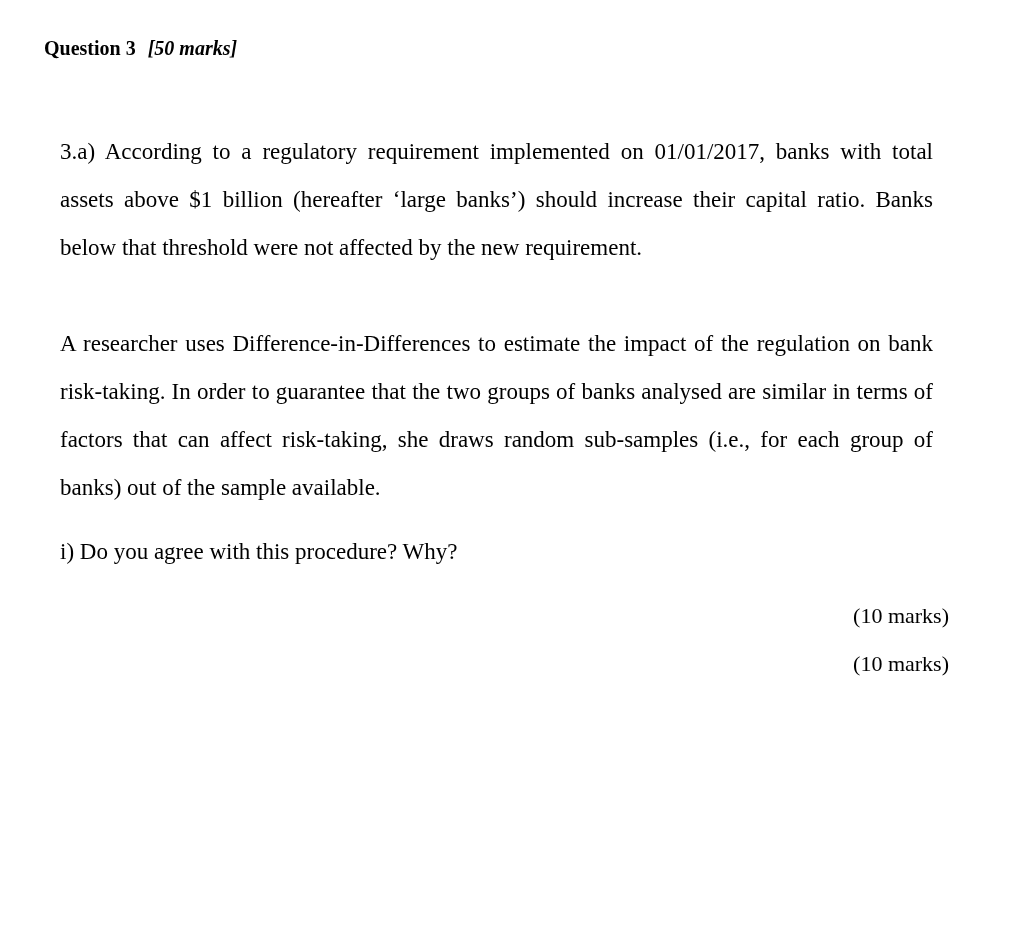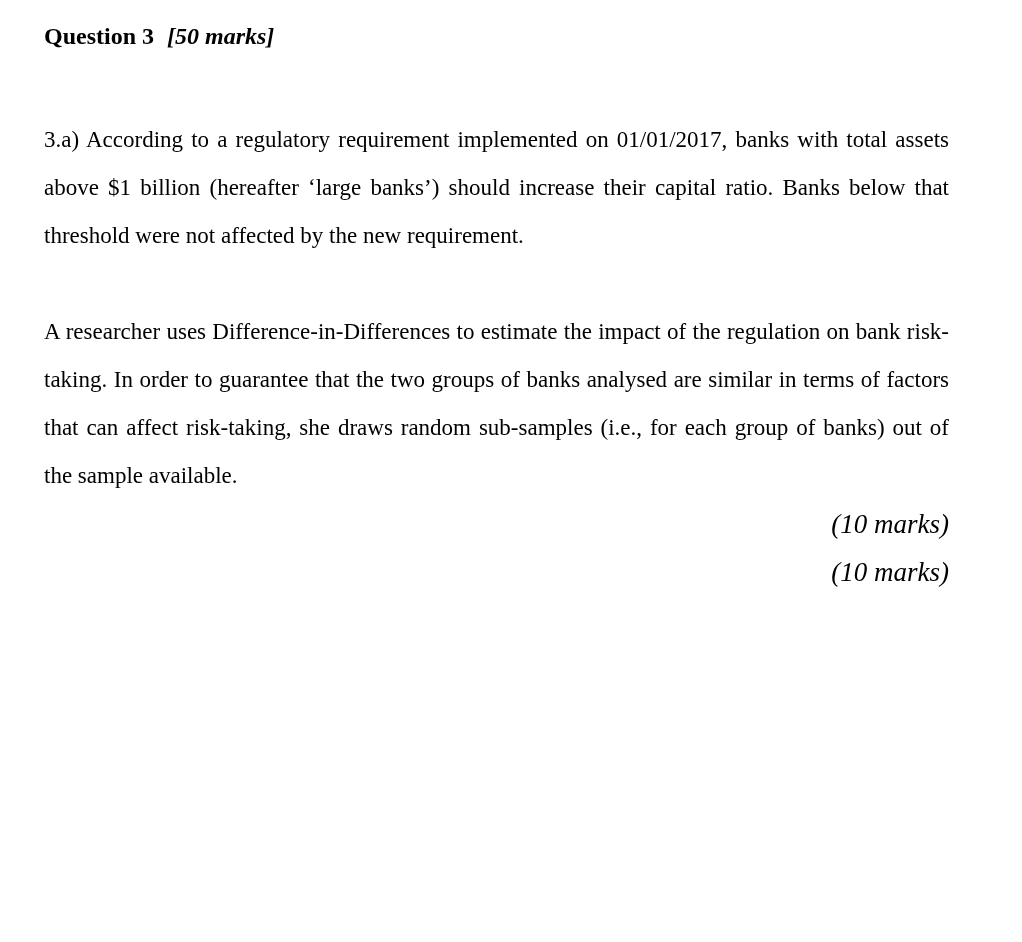--- a/index.html
+++ b/index.html
@@ -14,67 +14,67 @@
   .page {
     position: relative;
     width: 1022px;
     height: 942px;
     background: #ffffff;
     box-sizing: border-box;
     padding: 18px 73px 0 44px;
     overflow: hidden;
   }
   .heading {
-    font-size: 24px;
+    font-size: 20px;
     line-height: 36px;
     font-weight: bold;
-    margin: 0 0 62px 0;
+    margin: 12px 0 62px 0;
   }
   .heading .title {
     font-style: normal;
     margin-right: 7px;
   }
   .heading .marks-tag {
     font-style: italic;
   }
   .para {
     font-size: 23px;
     line-height: 48px;
-    margin: 0;
+    margin: 16px;
     text-align: justify;
     text-justify: inter-word;
     hyphens: none;
   }
   .gap-after {
     margin-bottom: 48px;
   }
   .single-line {
     text-align: left;
   }
   .marks-line {
-    font-size: 27px;
+    font-size: 22px;
     line-height: 48px;
     margin: 0;
     text-align: right;
-    font-style: italic;
   }
 </style>
 </head>
 <body>
 
 <div class="page">
 
   <h1 class="heading">
     <span class="title">Question 3</span>
     <span class="marks-tag">[50 marks]</span>
   </h1>
 
   <p class="para gap-after">3.a) According to a regulatory requirement implemented on 01/01/2017, banks with total assets above $1 billion (hereafter ‘large banks’) should increase their capital ratio. Banks below that threshold were not affected by the new requirement.</p>
 
   <p class="para">A researcher uses Difference-in-Differences to estimate the impact of the regulation on bank risk-taking. In order to guarantee that the two groups of banks analysed are similar in terms of factors that can affect risk-taking, she draws random sub-samples (i.e., for each group of banks) out of the sample available.</p>
 
+  <p class="para single-line">i) Do you agree with this procedure? Why?</p>
 
   <p class="marks-line gap-after">(10 marks)</p>
 
 
   <p class="marks-line">(10 marks)</p>
 
 </div>
 
 </body></html>

